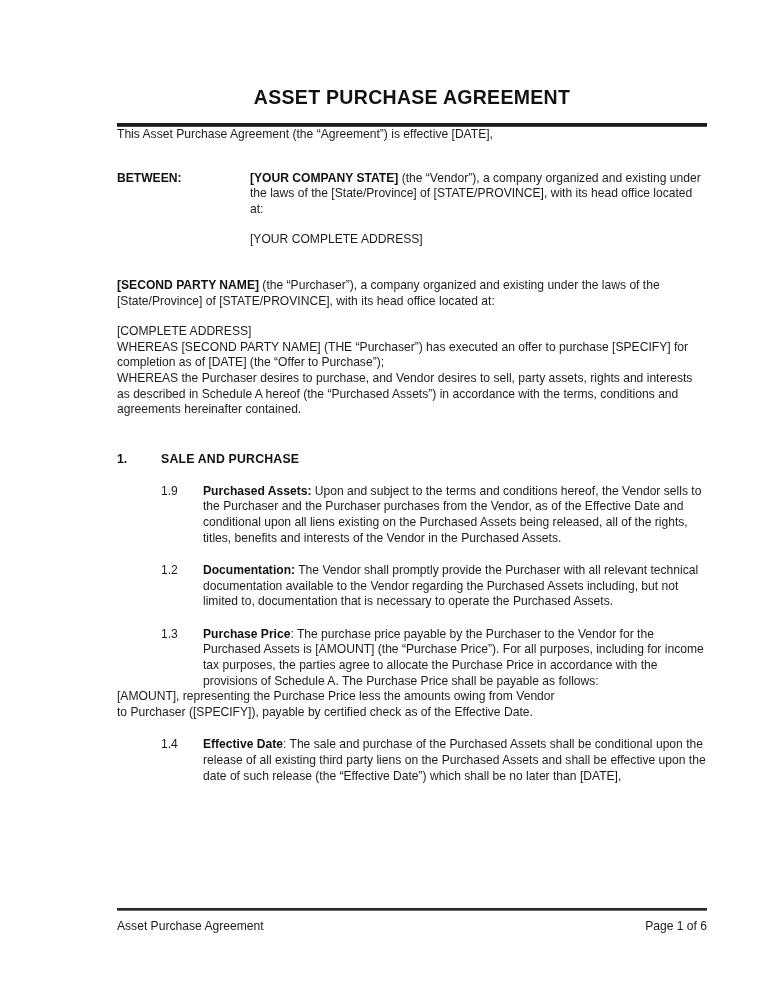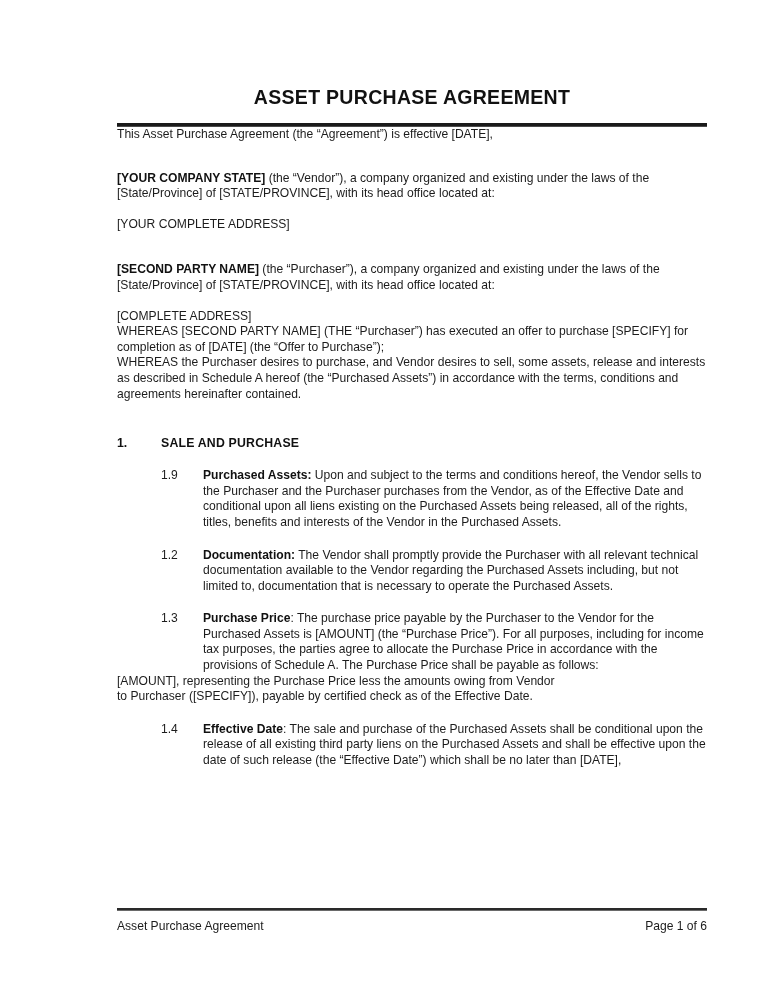--- a/index.html
+++ b/index.html
@@ -156,35 +156,36 @@
 <div class="page">
 
   <div class="content">
 
     <h1 class="doc-title">ASSET PURCHASE AGREEMENT</h1>
     <div class="title-rule"></div>
 
     <p class="body-text intro-line">This Asset Purchase Agreement (the “Agreement”) is effective [DATE],</p>
 
     <div class="party-block">
+      <div class="party-label">BETWEEN:</div>
       <div class="party-body">
         <p class="body-text"><span class="strong">[YOUR COMPANY STATE]</span><span> (the “Vendor”), a company organized and existing under the laws of the [State/Province] of [STATE/PROVINCE], with its head office located at:</span></p>
         <p class="body-text addr">[YOUR COMPLETE ADDRESS]</p>
       </div>
     </div>
 
     <div class="party-block second">
       <div class="party-body">
         <p class="body-text"><span class="strong">[SECOND PARTY NAME]</span><span> (the “Purchaser”), a company organized and existing under the laws of the [State/Province] of [STATE/PROVINCE], with its head office located at:</span></p>
         <p class="body-text addr">[COMPLETE ADDRESS]</p>
       </div>
     </div>
 
     <p class="body-text whereas">WHEREAS [SECOND PARTY NAME] (THE “Purchaser”) has executed an offer to purchase [SPECIFY] for completion as of [DATE] (the “Offer to Purchase”);</p>
-    <p class="body-text whereas-2">WHEREAS the Purchaser desires to purchase, and Vendor desires to sell, some assets, release and interests as described in Schedule A hereof (the “Purchased Assets”) in accordance with the terms, conditions and agreements hereinafter contained.</p>
+    <p class="body-text whereas-2">WHEREAS the Purchaser desires to purchase, and Vendor desires to sell, party assets, rights and interests as described in Schedule A hereof (the “Purchased Assets”) in accordance with the terms, conditions and agreements hereinafter contained.</p>
 
     <div class="section">
       <div class="section-num">1.</div>
       <div class="section-title">SALE AND PURCHASE</div>
     </div>
 
     <div class="clause">
       <div class="clause-num">1.9</div>
       <div class="clause-body">
         <p class="body-text"><span class="strong">Purchased Assets:</span><span> Upon and subject to the terms and conditions hereof, the Vendor sells to the Purchaser and the Purchaser purchases from the Vendor, as of the Effective Date and conditional upon all liens existing on the Purchased Assets being released, all of the rights, titles, benefits and interests of the Vendor in the Purchased Assets.</span></p>

